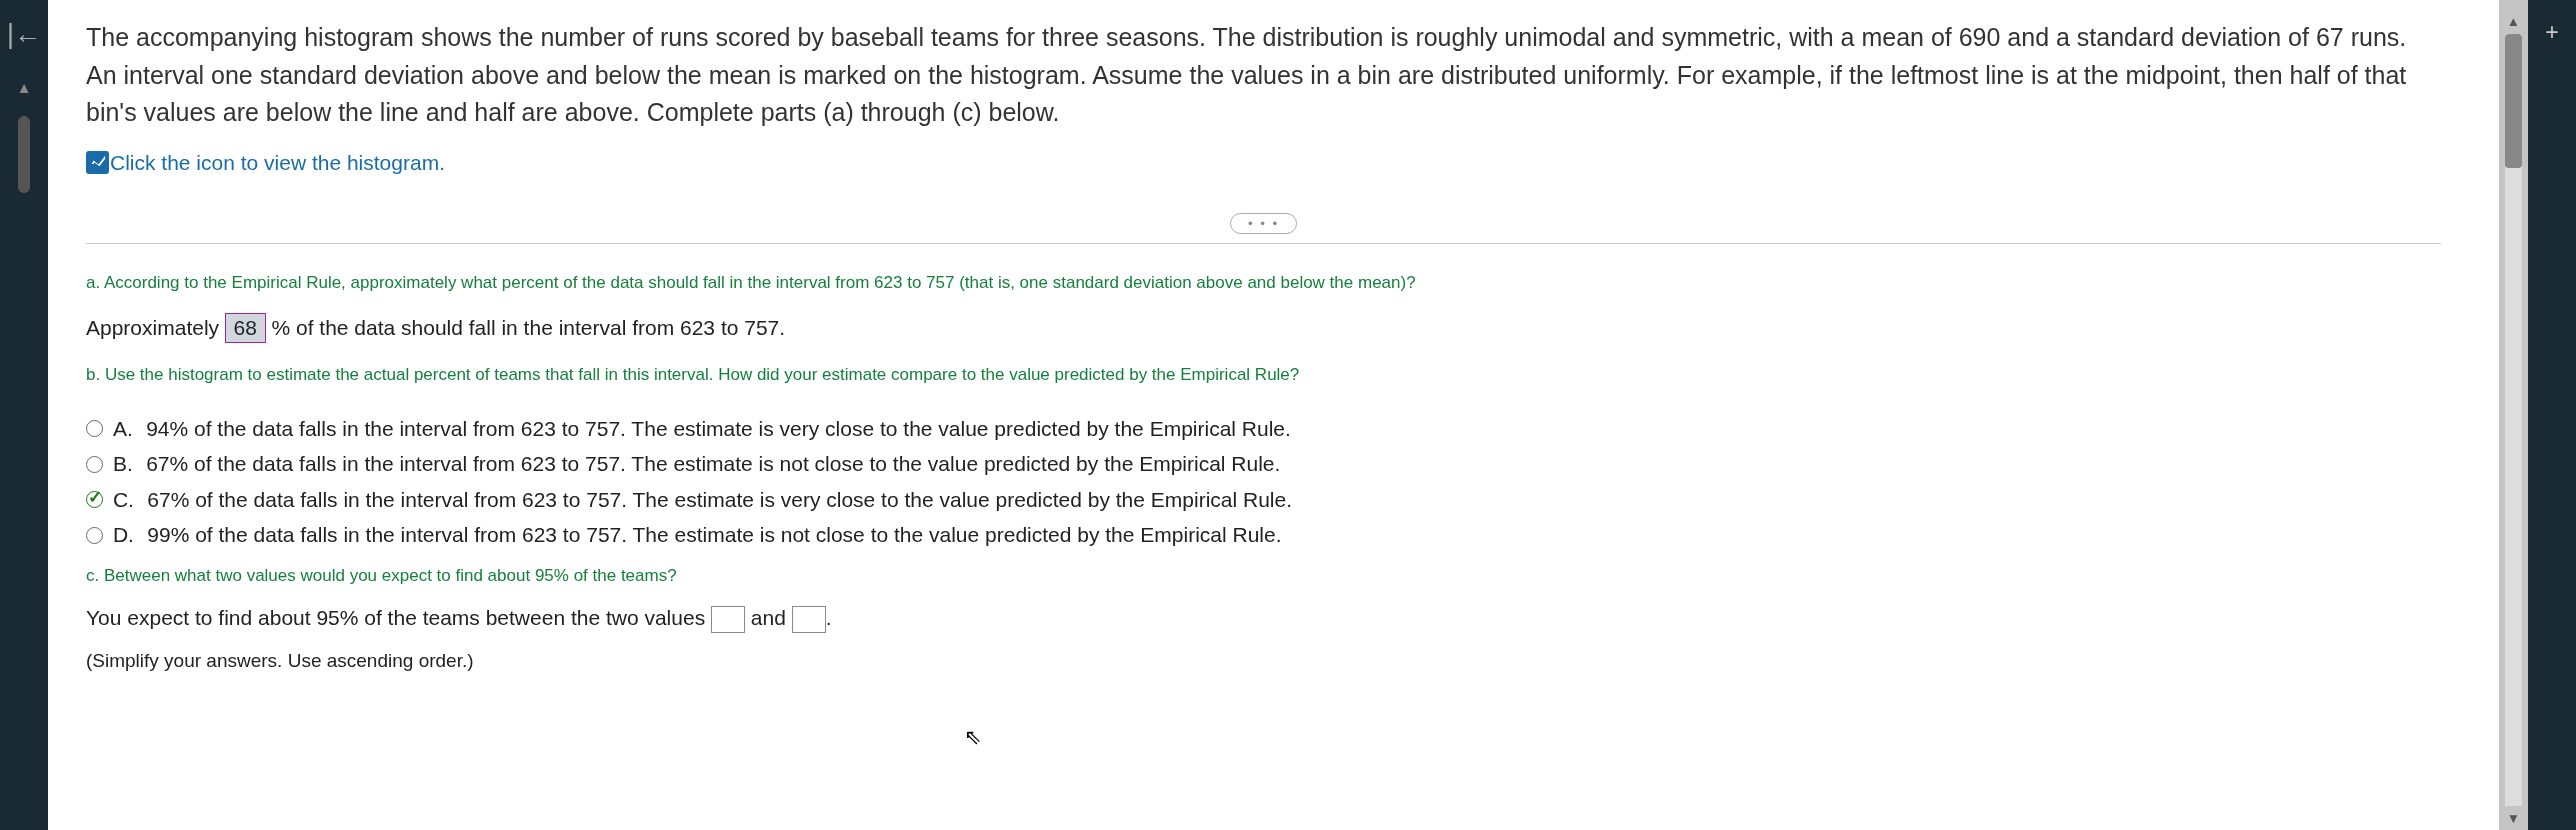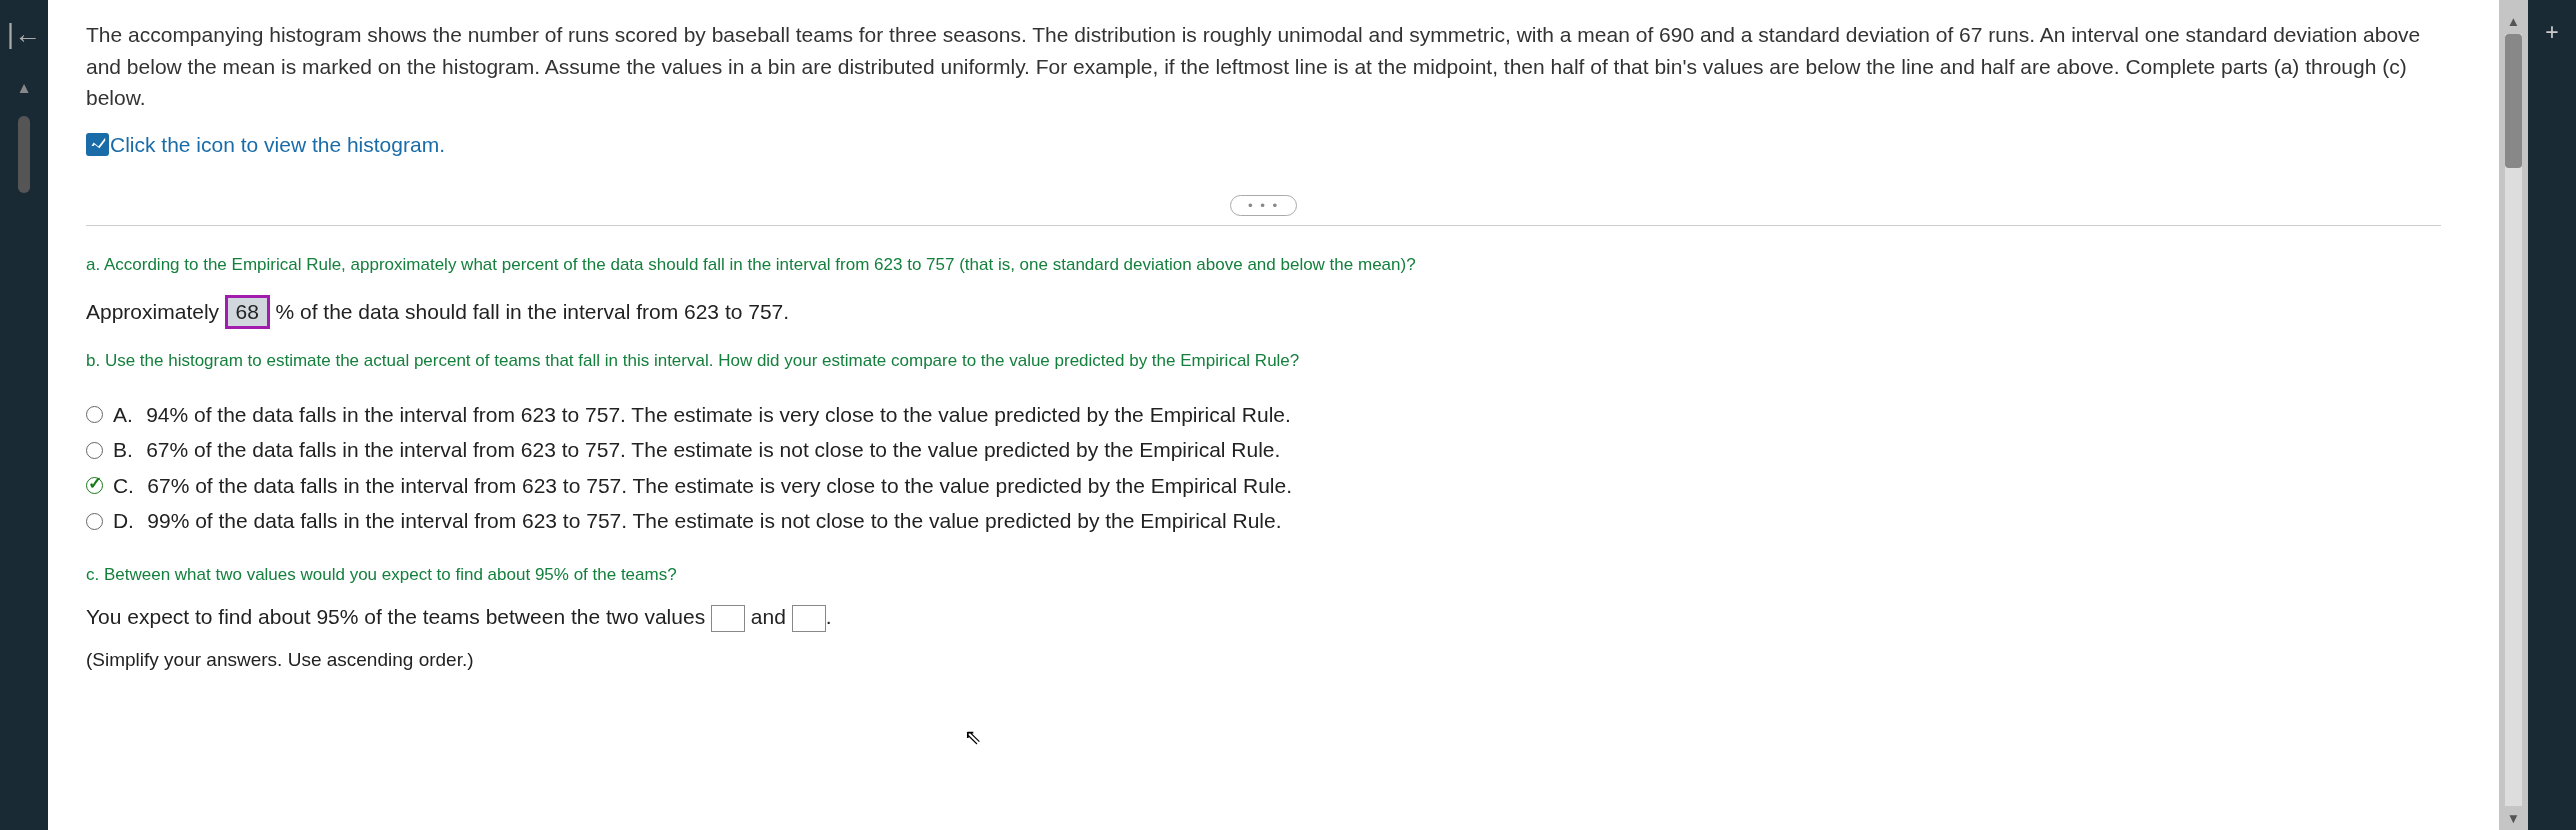--- a/index.html
+++ b/index.html
@@ -54,21 +54,21 @@
     .main-panel {
       flex: 1;
       background: #ffffff;
       padding: 19px 58px 19px 38px;
       position: relative;
       display: flex;
       flex-direction: column;
     }
     
     .intro-text {
-      font-size: 21px;
+      font-size: 25px;
       color: #333;
       line-height: 1.5;
       margin-bottom: 19px;
     }
     
     .histogram-link {
       display: flex;
       align-items: center;
       gap: 1px;
       font-size: 21px;
@@ -127,21 +127,21 @@
     .answer-line {
       font-size: 21px;
       color: #222;
       margin-bottom: 17.3px;
     }
     
     .answer-value {
       display: inline-block;
       background: #d0d8de;
       padding: 1.9px 7.7px;
-      border: 3px solid #a21caf;
+      border: 1px solid #a21caf;
       min-width: 34px;
       text-align: center;
     }
     
     .options-list {
       margin-top: 11.5px;
     }
     
     .option-row {
       display: flex;
@@ -300,21 +300,21 @@
         <span class="option-letter">C.</span>
         <span>67% of the data falls in the interval from 623 to 757. The estimate is very close to the value predicted by the Empirical Rule.</span>
       </div>
       <div class="option-row">
         <div class="radio-btn"></div>
         <span class="option-letter">D.</span>
         <span>99% of the data falls in the interval from 623 to 757. The estimate is not close to the value predicted by the Empirical Rule.</span>
       </div>
     </div>
 
-    <div class="question-text" style="margin-top:15px;">c. Between what two values would you expect to find about 95% of the teams?</div>
+    <div class="question-text" style="margin-top:2px;">c. Between what two values would you expect to find about 95% of the teams?</div>
 
     <div class="answer-line">
       <span>You expect to find about 95% of the teams between the two values </span><span class="input-box"></span><span> and </span><span class="input-box"></span><span>.</span>
     </div>
     <div class="simplify-note">(Simplify your answers. Use ascending order.)</div>
 
     <div class="cursor-arrow">⇖</div>
   </div>
 
   <div class="right-scroll">

